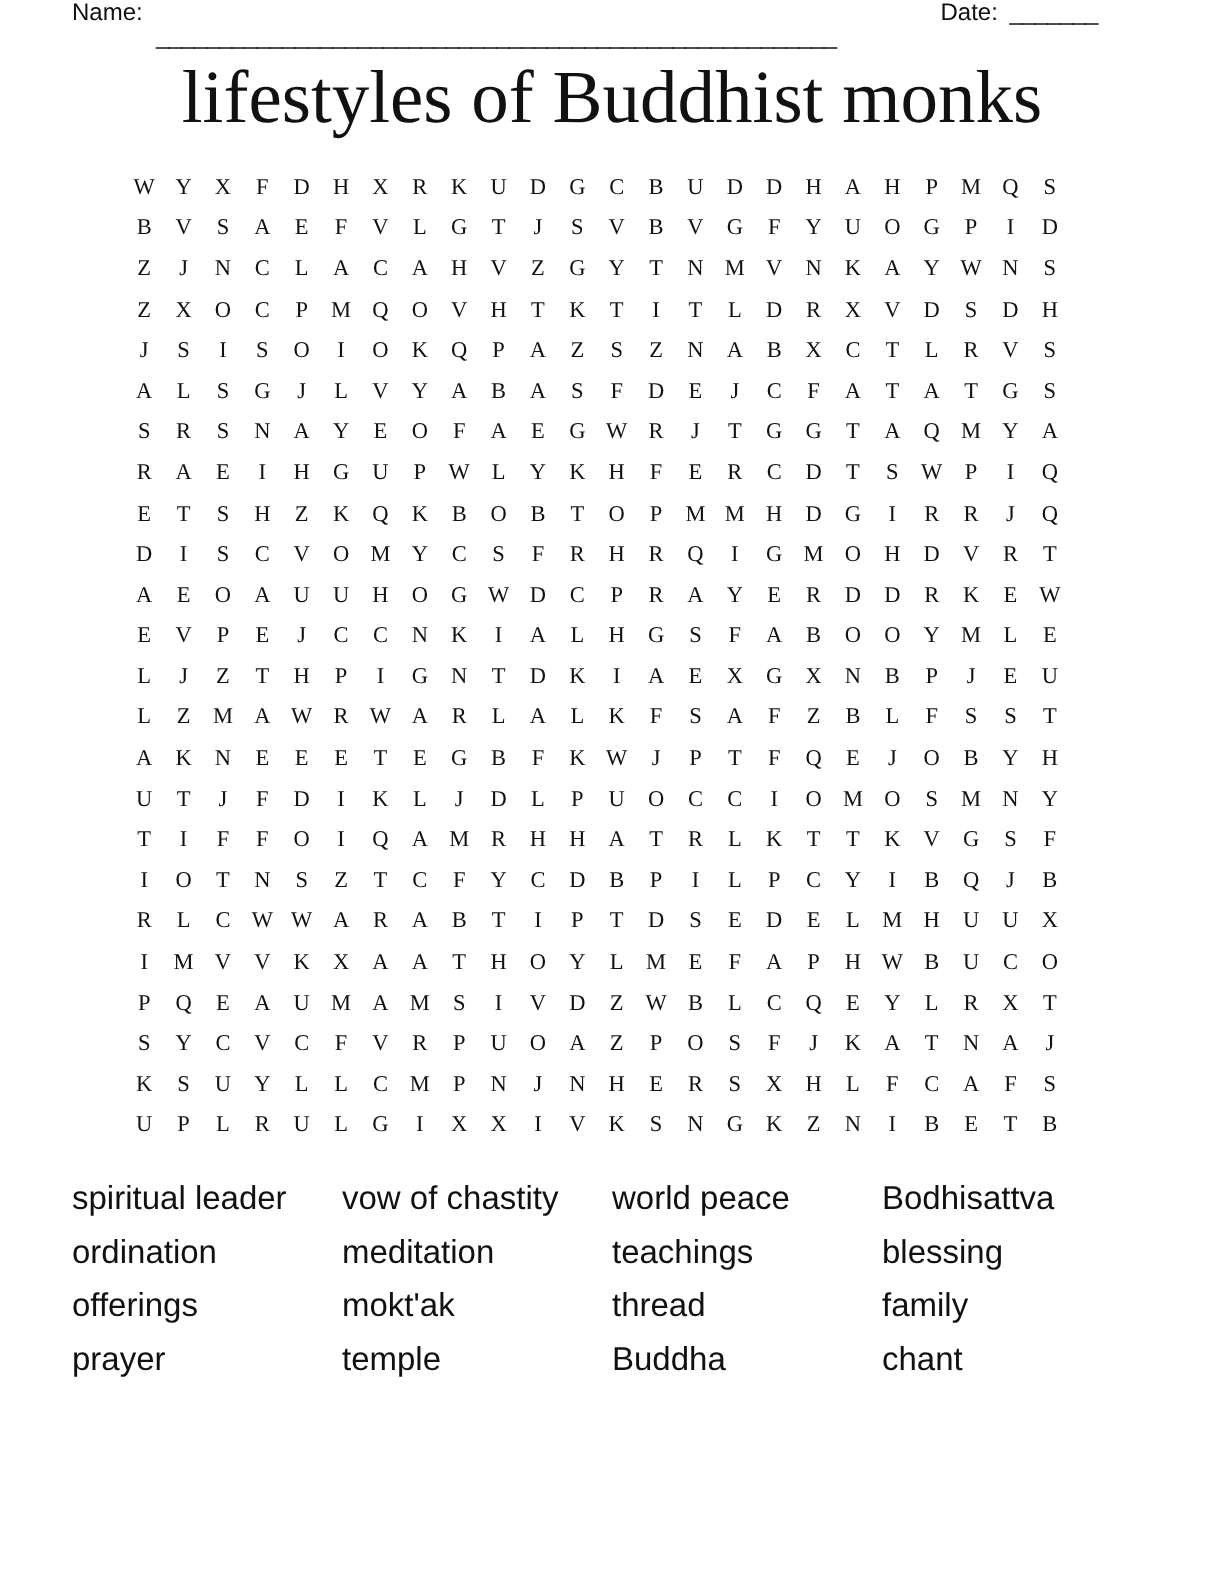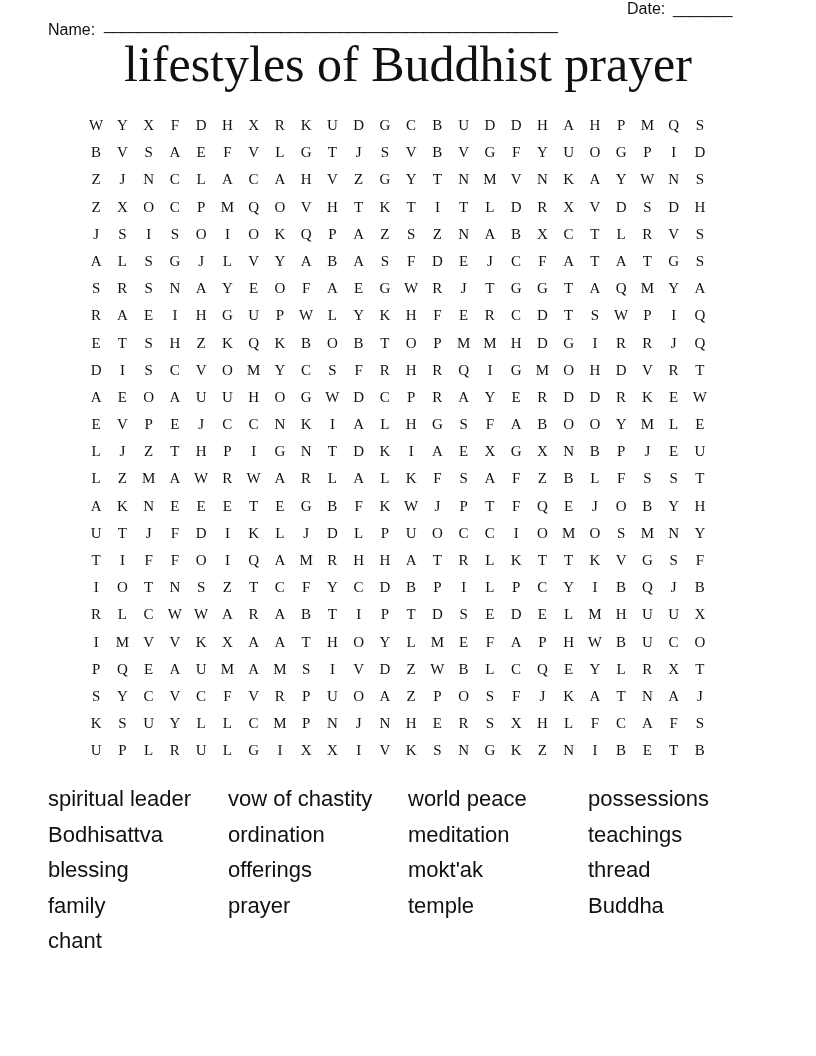--- a/index.html
+++ b/index.html
@@ -18,21 +18,21 @@
       position: absolute;
       top: 0;
       left: 48px;
       width: 700px;
       height: 20px;
       font-family: "Liberation Sans", sans-serif;
       font-size: 16px;
       line-height: 18px;
       white-space: nowrap;
     }
-    .header-line .name-label { position: absolute; left: 0; top: 0; margin-top: 21px; }
+    .header-line .name-label { position: absolute; left: 0; top: 0; }
     .header-line .name-blank { position: absolute; left: 56px; top: 0; letter-spacing: -0.5px; margin-top: 16px; }
     .header-line .date-label { position: absolute; left: 579px; top: 0; }
     .header-line .date-blank { position: absolute; left: 625px; top: 0; letter-spacing: -0.5px; }
 
     .title {
       position: absolute;
       top: 34px;
       left: 0;
       width: 816px;
       text-align: center;
@@ -79,21 +79,21 @@
 </head>
 <body>
 
 <div class="header-line">
   <span class="name-label">Name:</span>
   <span class="name-blank">______________________________________________________</span>
   <span class="date-label">Date:</span>
   <span class="date-blank">_______</span>
 </div>
 
-<div class="title">lifestyles of Buddhist prayer</div>
+<div class="title">lifestyles of Buddhist monks</div>
 
 <div class="grid" id="grid">
     <div class="grid-row">
       <span class="grid-cell">W</span>
       <span class="grid-cell">Y</span>
       <span class="grid-cell">X</span>
       <span class="grid-cell">F</span>
       <span class="grid-cell">D</span>
       <span class="grid-cell">H</span>
       <span class="grid-cell">X</span>
@@ -712,21 +712,20 @@
       <span class="grid-cell">E</span>
       <span class="grid-cell">T</span>
       <span class="grid-cell">B</span>
     </div>
   </div>
 
 <div class="word-bank" id="word-bank">
     <div class="word">spiritual leader</div>
     <div class="word">vow of chastity</div>
     <div class="word">world peace</div>
-    <div class="word">possessions</div>
     <div class="word">Bodhisattva</div>
     <div class="word">ordination</div>
     <div class="word">meditation</div>
     <div class="word">teachings</div>
     <div class="word">blessing</div>
     <div class="word">offerings</div>
     <div class="word">mokt'ak</div>
     <div class="word">thread</div>
     <div class="word">family</div>
     <div class="word">prayer</div>

